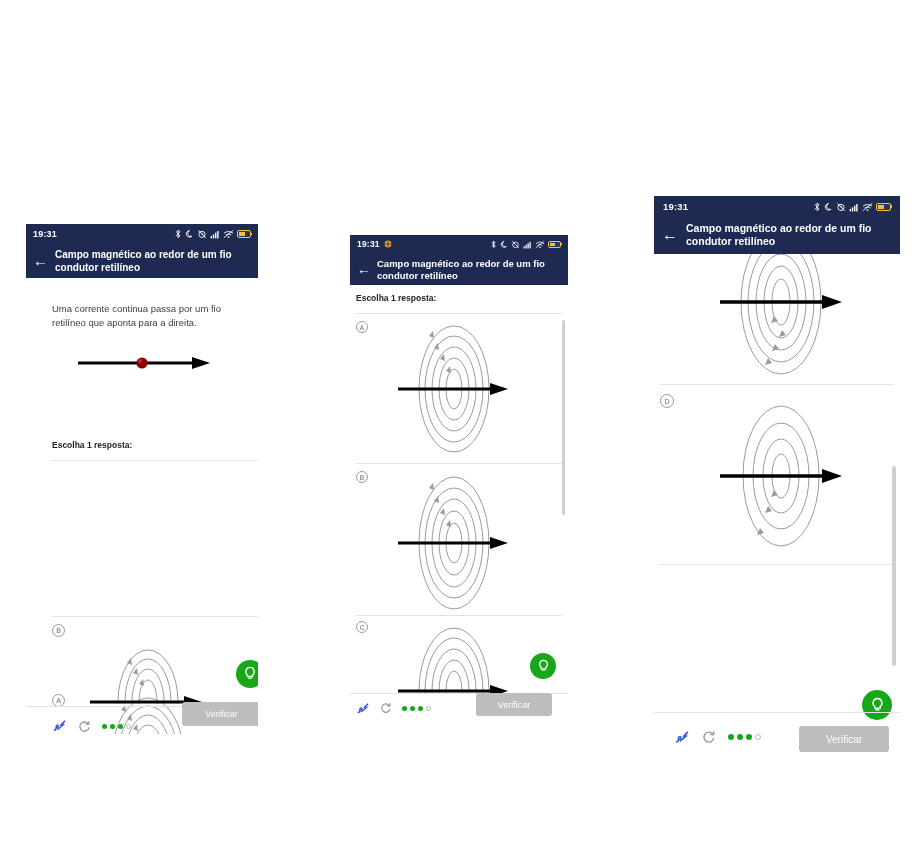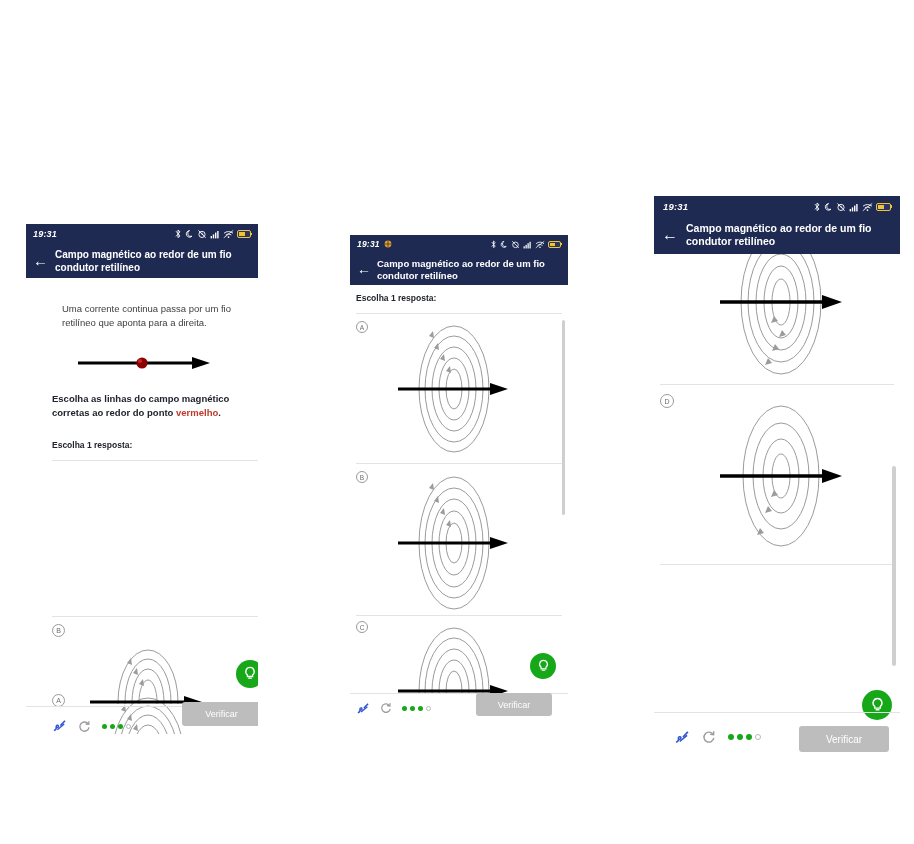--- a/index.html
+++ b/index.html
@@ -13,21 +13,20 @@
   .panel{position:absolute;background:#ffffff;overflow:hidden;}
 
   
   .statusbar{
     background:#1e2a52;
     color:#ffffff;
     display:flex;
     align-items:center;
     justify-content:space-between;
     box-sizing:border-box;
-    font-style:italic;
   }
   .sb-left{display:flex;align-items:center;gap:4px;}
   .sb-time{font-weight:600;letter-spacing:.2px;}
   .sb-right{display:flex;align-items:center;gap:3px;}
   .sb-icon{display:inline-block;line-height:1;}
   .battery{
     display:inline-block;
     border:1px solid #f0c23a;
     border-radius:2px;
     background:#2a3560;
@@ -138,34 +137,31 @@
         <span class="fill" style="width:55%;"></span>
       </span>
     </div>
   </div>
 
   <div class="titlebar" style="height:34px;padding:5px 10px 0 7px;width:232px;">
     <span class="back-arrow" style="font-size:15px;margin-right:7px;margin-top:4px;">←</span>
     <span class="title-text" style="font-size:10px;">Campo magnético ao redor de um fio condutor retilíneo</span>
   </div>
 
-  <div class="prompt" style="position:absolute;left:36px;top:78px;width:192px;font-size:9.5px;">Uma corrente continua passa por um fio retilíneo que aponta para a direita.</div>
+  <div class="prompt" style="position:absolute;left:26px;top:78px;width:192px;font-size:9.5px;">Uma corrente continua passa por um fio retilíneo que aponta para a direita.</div>
 
   <div class="wire-wrap" style="left:50px;top:128px;width:140px;height:22px;">
     <svg width="140" height="22" viewBox="0 0 140 22">
       <line x1="2" y1="11" x2="118" y2="11" stroke="#000000" stroke-width="3.2"></line>
       <polygon points="116,5 134,11 116,17" fill="#000000"></polygon>
       <circle cx="66" cy="11" r="5.6" fill="#8b0000"></circle>
       <circle cx="64" cy="9" r="2.1" fill="#d93333" opacity="0.75"></circle>
     </svg>
   </div>
 
-  <div class="instruct" style="position:absolute;left:26px;top:168px;width:198px;font-size:9.5px;">
-    <span>Escolha as linhas do campo magnético corretas ao redor do ponto </span><span class="red-word">vermelho</span><span>.</span>
-  </div>
 
   <div class="choose-label" style="position:absolute;left:26px;top:216px;font-size:8.5px;">Escolha 1 resposta:</div>
 
   <div class="hr" style="position:absolute;left:26px;top:236px;width:206px;"></div>
 
   <div class="option" style="left:0;top:238px;width:232px;height:152px;position:absolute;">
     <div class="opt-letter" style="left:26px;top:232px;width:13px;height:13px;font-size:7px;position:absolute;">A</div>
     <div class="diagram" style="left:62px;top:234px;width:120px;height:124px;position:absolute;">
       <svg width="120" height="124" viewBox="0 0 120 124">
         <g fill="none" stroke="#9b9b9b" stroke-width="1">

